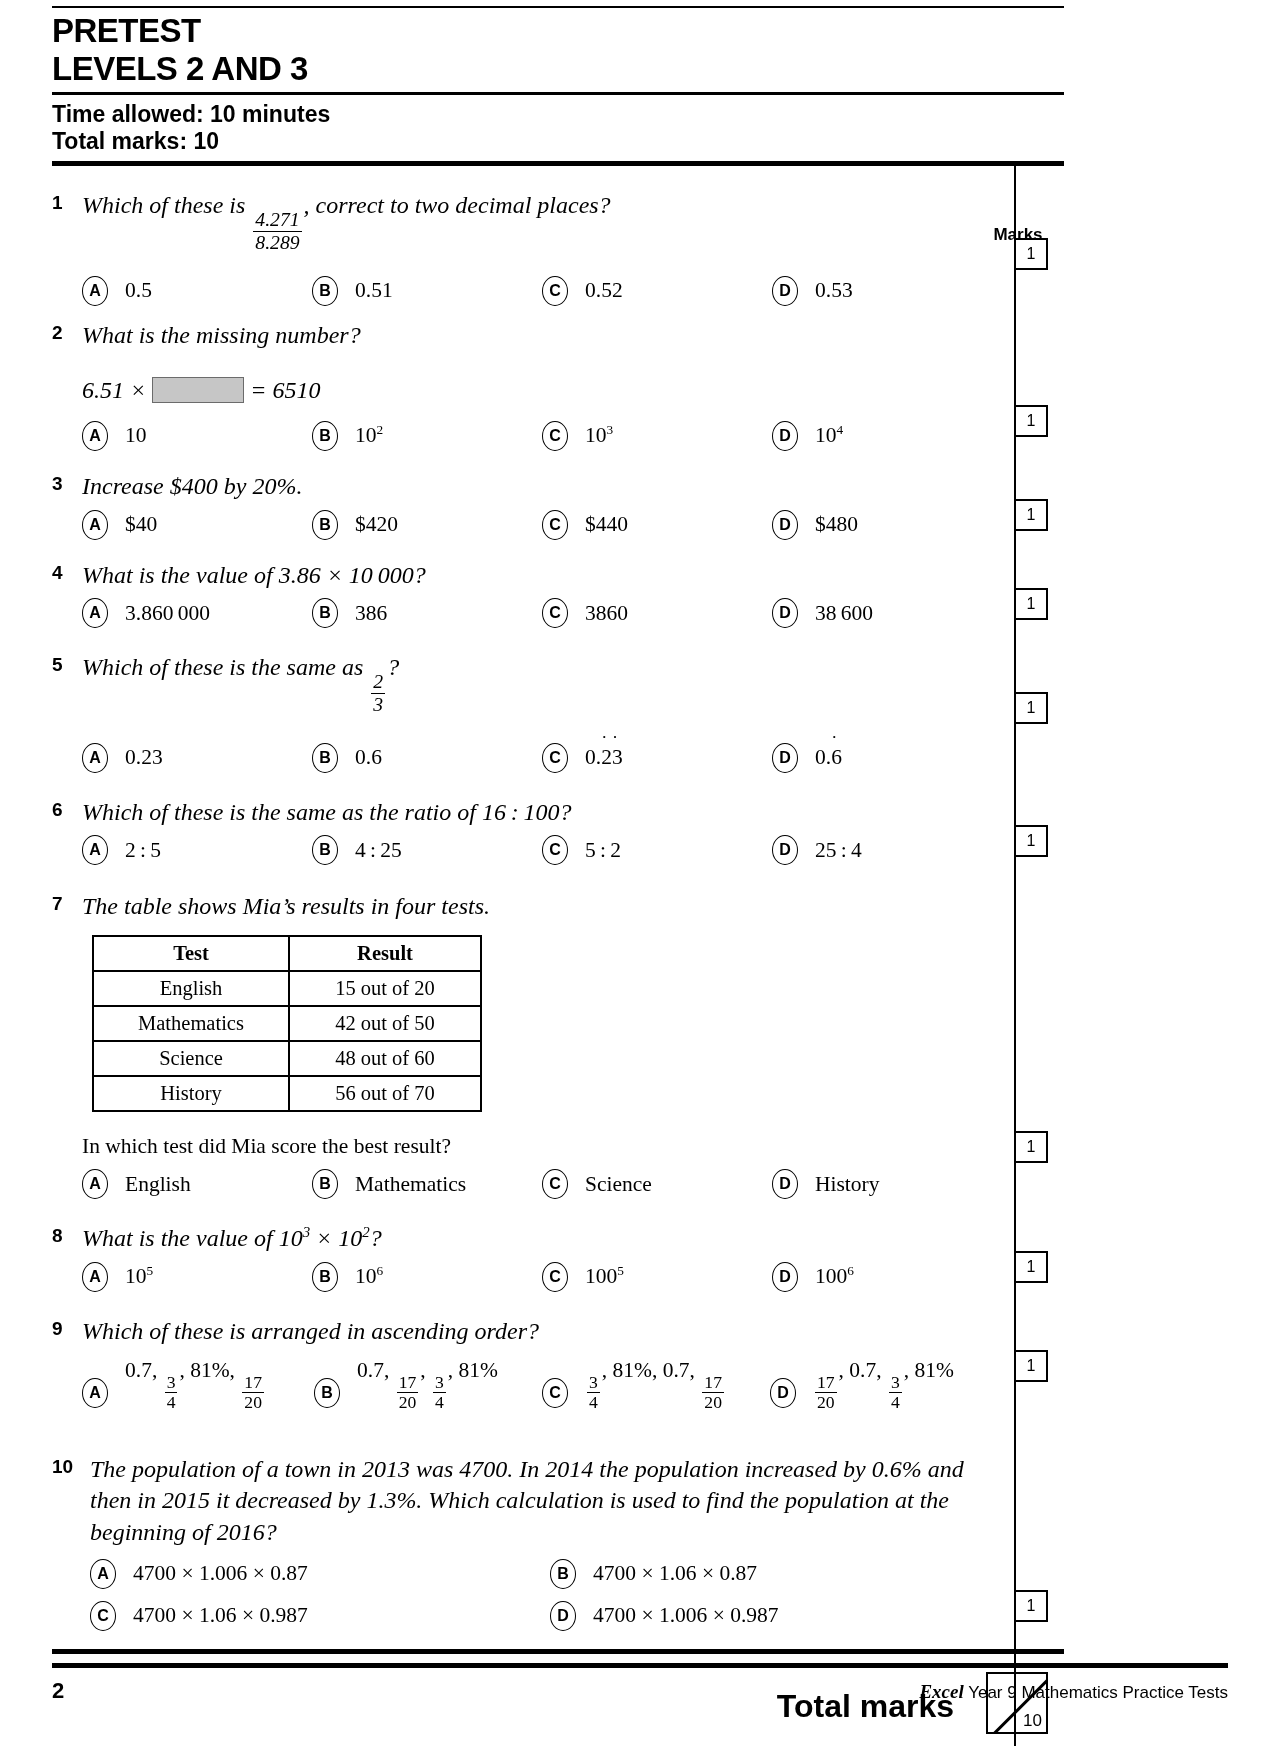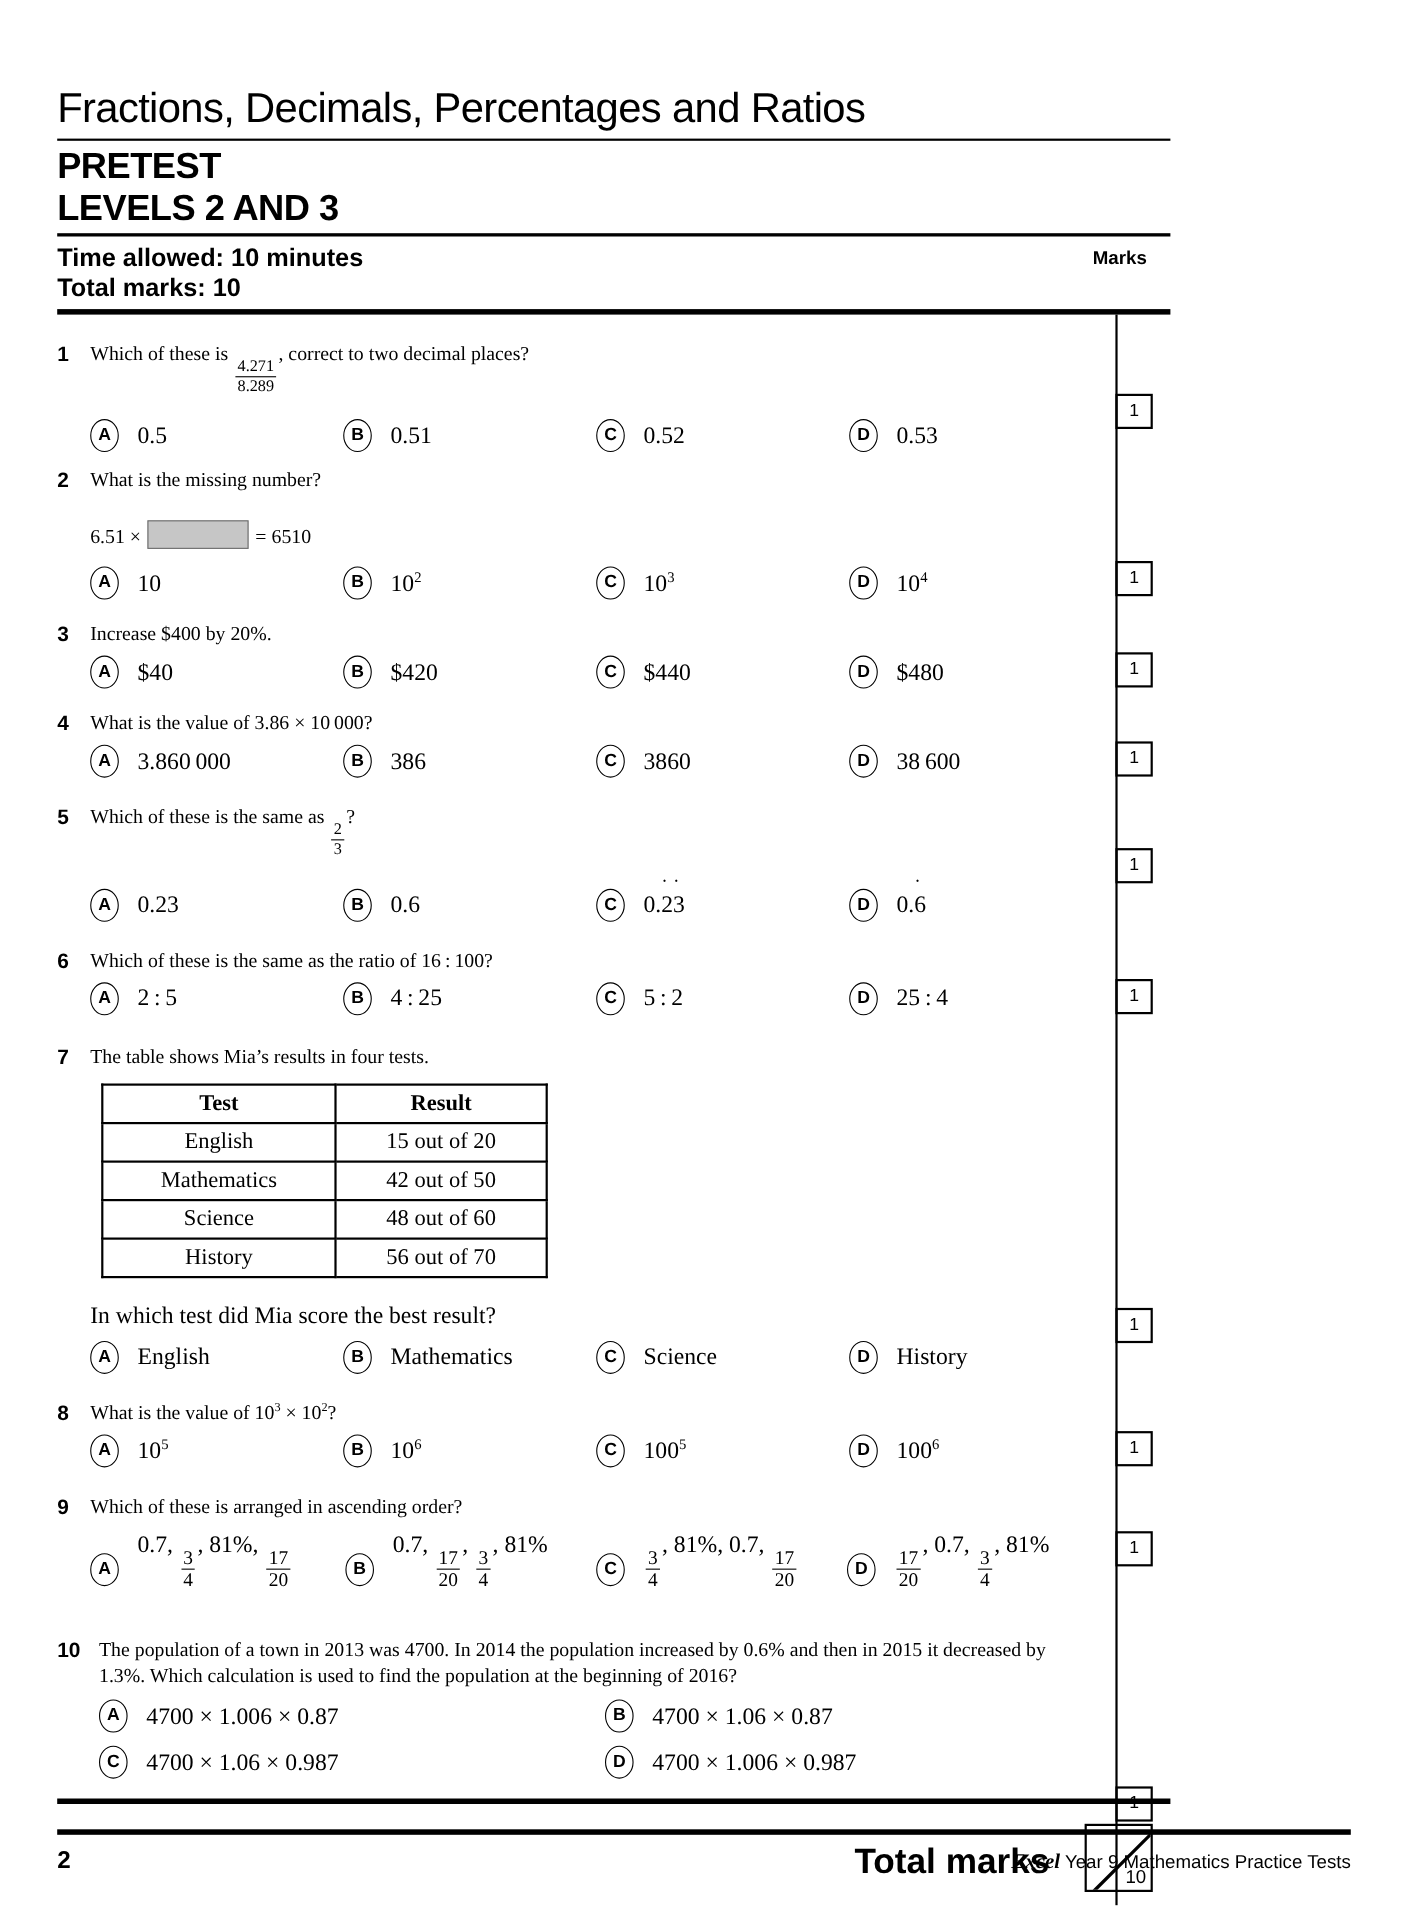--- a/index.html
+++ b/index.html
@@ -71,23 +71,24 @@
     font-family: "Liberation Sans", sans-serif;
     font-weight: bold;
     font-size: 19px;
     width: 30px;
     flex: 0 0 30px;
     padding-top: 2px;
     text-align: left;
   }
   .qnum.wide { width: 38px; flex: 0 0 38px; }
   .qtext {
-    font-size: 18px;
+    font-size: 24px;
     line-height: 1.32;
     flex: 1;
+    font-style: italic;
   }
 
   
   .opts {
     display: flex;
     margin-top: 7px;
     padding-left: 30px;
   }
   .opts.four > .opt { width: 230px; flex: 0 0 230px; }
   .opts.two > .opt { width: 460px; flex: 0 0 460px; }
@@ -176,21 +177,21 @@
     margin: 12px 0 0 40px;
     font-size: 20.5px;
   }
   .mtable td, .mtable th {
     border: 2px solid #000;
     padding: 5px 10px;
     text-align: center;
     font-weight: normal;
   }
   .mtable th { font-weight: bold; }
-  .mtable .c1 { width: 212px; }
+  .mtable .c1 { width: 196px; }
   .mtable .c2 { width: 192px; }
 
   .subq {
     font-size: 21.5px;
     padding-left: 30px;
     margin-top: 22px;
   }
 
   
   .totalrow {
@@ -247,21 +248,20 @@
   }
   .pageno { font-weight: bold; font-size: 22px; }
   .fbrand { font-size: 17px; }
   .fbrand .ex { font-family: "Liberation Serif", serif; font-weight: bold; font-style: italic; font-size: 19px; }
 </style>
 </head>
 <body>
 
 <div class="page">
 
-  <div class="title-main">Fractions, Decimals, Percentages and Ratios</div>
   <div class="rule-thin"></div>
 
   <div class="band lvl">
     <span class="left">PRETEST</span>
     <span class="right">LEVELS 2 AND 3</span>
   </div>
   <div class="rule-med"></div>
 
   <div class="band time">
     <span class="left">Time allowed: 10 minutes</span>

